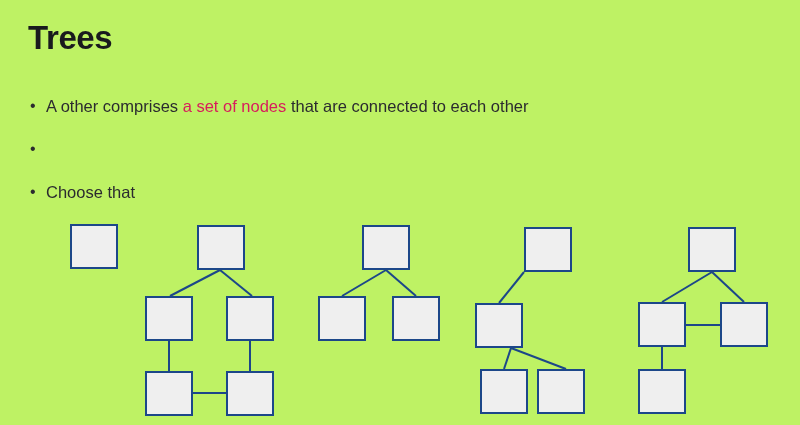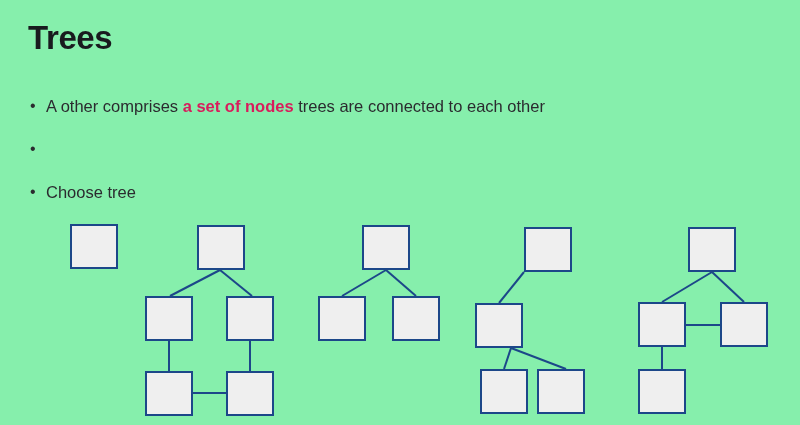--- a/index.html
+++ b/index.html
@@ -15,21 +15,21 @@
     font-family: "Liberation Sans", sans-serif;
     color: #2a2a2e;
     -webkit-font-smoothing: antialiased;
   }
 
   #slide {
     position: absolute;
     left: 0; top: 0;
     width: 800px;
     height: 425px;
-    background: #86efac;
+    background: #bef264;
   }
 
   
   .slide-title {
     position: absolute;
     left: 28px;
     top: 20px;
     font-size: 33px;
     font-weight: bold;
     letter-spacing: -0.4px;
@@ -58,21 +58,21 @@
     width: 16px;
     flex: 0 0 16px;
     font-size: 16px;
     line-height: 20px;
     color: #2b2b2f;
     text-align: left;
   }
   .bullet-text { white-space: nowrap; }
   .accent {
     color: #d81c5c;
-    font-weight: bold;
+    font-weight: normal;
   }
 
   
   .diagram-layer {
     position: absolute;
     left: 0;
     top: 0;
     width: 800px;
     height: 425px;
     pointer-events: none;
@@ -92,28 +92,28 @@
 </head>
 <body>
 
 <div id="slide">
 
   <div class="slide-title">Trees</div>
 
   <div class="bullets">
       <div class="bullet-row">
         <span class="bullet-dot">•</span>
-        <span class="bullet-text"><span>A other comprises </span><span class="accent">a set of nodes</span><span> trees are connected to each other</span></span>
+        <span class="bullet-text"><span>A other comprises </span><span class="accent">a set of nodes</span><span> that are connected to each other</span></span>
       </div>
       <div class="bullet-row">
         <span class="bullet-dot">•</span>
       </div>
       <div class="bullet-row">
         <span class="bullet-dot">•</span>
-        <span class="bullet-text"><span>Choose tree</span></span>
+        <span class="bullet-text"><span>Choose that</span></span>
       </div>
     </div>
 
   <div class="diagram-layer">
     <svg class="edge-svg" viewBox="0 0 800 425" xmlns="http://www.w3.org/2000/svg">
         <line x1="220" y1="270" x2="170" y2="296" stroke="#1c4789" stroke-width="2"></line>
         <line x1="220" y1="270" x2="252" y2="296" stroke="#1c4789" stroke-width="2"></line>
         <line x1="169" y1="341" x2="169" y2="371" stroke="#1c4789" stroke-width="2"></line>
         <line x1="250" y1="341" x2="250" y2="371" stroke="#1c4789" stroke-width="2"></line>
         <line x1="193" y1="393" x2="226" y2="393" stroke="#1c4789" stroke-width="2"></line>

